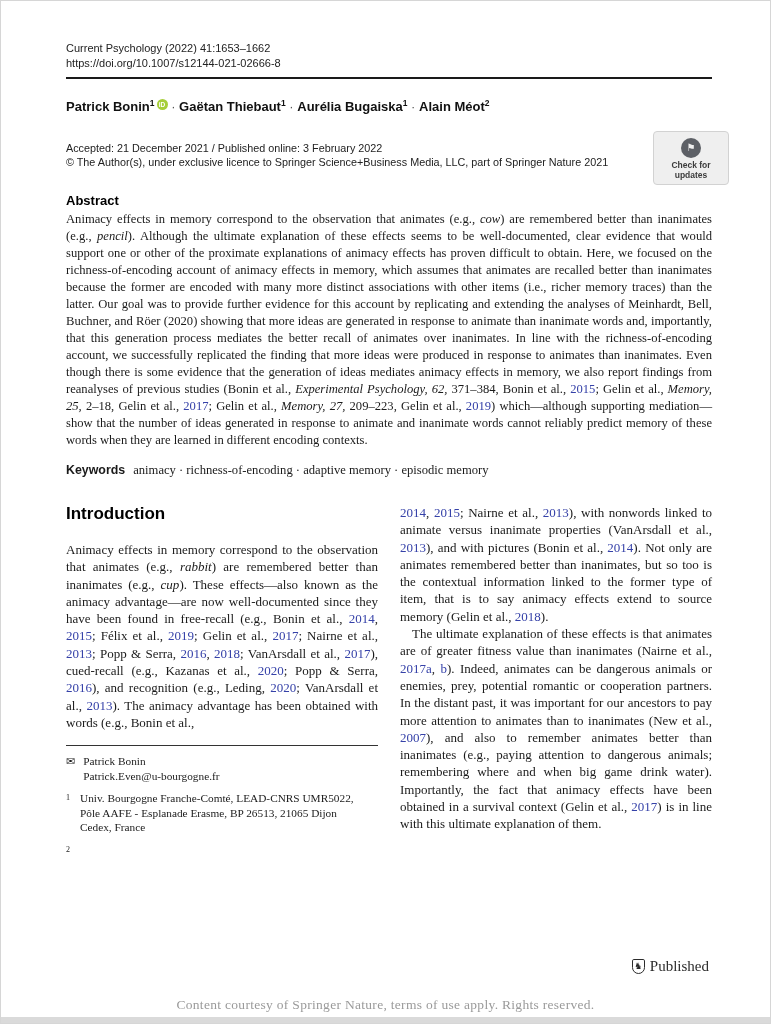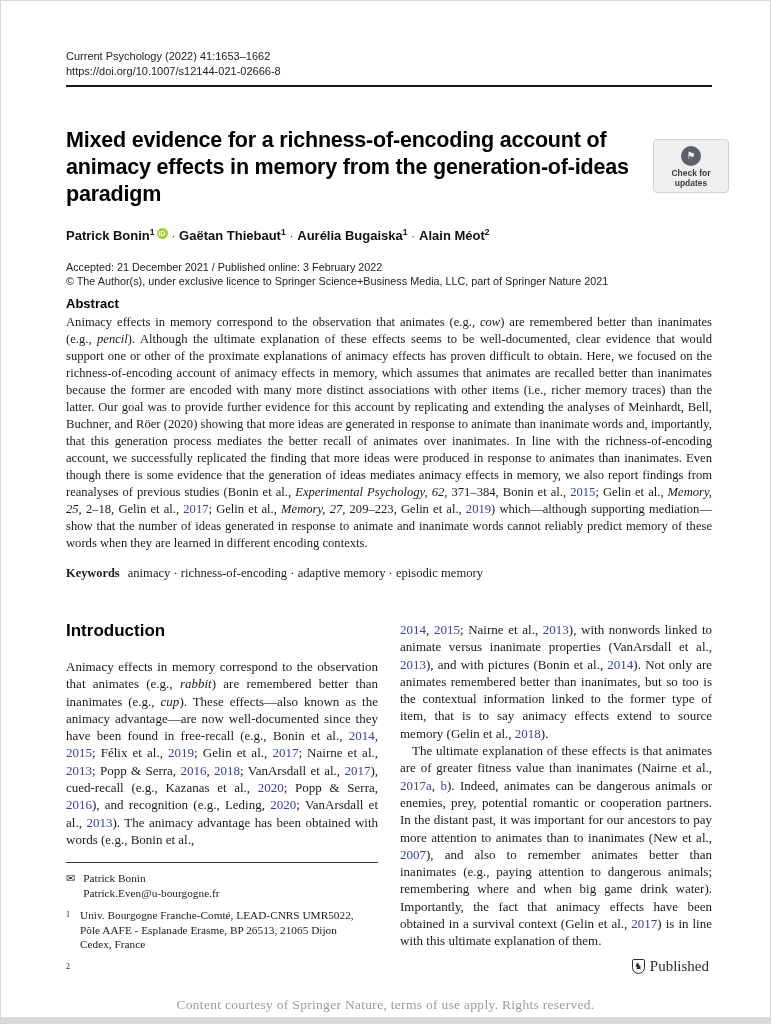--- a/index.html
+++ b/index.html
@@ -13,21 +13,21 @@
     width:771px;height:1024px;
     margin:0 auto;
     background:#ffffff;
     border:1px solid #d6d6d6;
     overflow:hidden;
     font-family:"Liberation Serif",serif;
     color:#1a1a1a;
   }
   .content{
     position:absolute;
-    left:65px;top:12px;width:646px;
+    left:65px;top:4px;width:646px;
   }
   
   .jheader{margin-top:36px;font-family:"Liberation Sans",sans-serif;font-size:11px;line-height:14.5px;color:#222;}
   .rule{margin-top:7px;border-top:2px solid #1a1a1a;width:100%;}
   
   .badge{
     position:absolute;right:-17px;top:52px;
     width:76px;padding:5px 2px 4px 2px;
     background:#efefef;border:1px solid #d2d2d2;border-radius:4px;
     text-align:center;
@@ -53,30 +53,30 @@
     font-size:13px;font-weight:700;color:#111;
   }
   .authors .sep{font-weight:400;color:#555;}
   .sup{vertical-align:super;font-size:8.5px;line-height:0;}
   .orcid{
     display:inline-block;width:11px;height:11px;border-radius:50%;
     background:var(--orcid-color);color:#fff;
     font-family:"Liberation Sans",sans-serif;font-size:6.5px;font-weight:700;
     line-height:11px;text-align:center;vertical-align:4px;margin-left:2px;
   }
-  .meta{margin-top:18px;font-family:"Liberation Sans",sans-serif;font-size:10.8px;line-height:13.5px;color:#222;}
+  .meta{margin-top:28px;font-family:"Liberation Sans",sans-serif;font-size:10.8px;line-height:13.5px;color:#222;}
   
-  .abs-head{margin-top:8px;font-family:"Liberation Sans",sans-serif;font-size:13px;font-weight:700;color:#000;}
+  .abs-head{margin-top:24px;font-family:"Liberation Sans",sans-serif;font-size:13px;font-weight:700;color:#000;}
   .abs-body{
     margin-top:3px;font-size:12.6px;line-height:17px;text-align:justify;color:#1a1a1a;
   }
   .keywords{margin-top:14px;font-size:12.6px;}
-  .kw-label{font-family:Liberation Serif, serif;font-weight:700;font-size:12.4px;margin-right:8px;}
+  .kw-label{font-family:Liberation Sans, sans-serif;font-weight:700;font-size:12.4px;margin-right:8px;}
   
-  .cols{display:flex;gap:22px;margin-top:40px;}
+  .cols{display:flex;gap:22px;margin-top:26px;}
   .col{width:312px;}
   .intro-head{font-family:"Liberation Sans",sans-serif;font-size:17px;font-weight:700;color:#000;}
   .para{font-size:13px;line-height:17.3px;text-align:justify;color:#1a1a1a;}
   .col-left .para{margin-top:17px;}
   .indent{text-indent:12px;}
   .link{color:var(--link-color);}
   .it{font-style:italic;}
   
   .fnblock{margin-top:14px;}
   .fnrule{border-top:1px solid #333;width:100%;}
@@ -121,21 +121,20 @@
     <div style="position:relative;">
       <div class="badge">
         <span class="circ">⚑</span>
         <div class="btxt">
           <div>Check for</div>
           <div>updates</div>
         </div>
       </div>
     </div>
 
-    <h1 class="title">Mixed evidence for a richness-of-encoding account of animacy effects in memory from the generation-of-ideas paradigm</h1>
 
     <div class="authors"><span class="an">Patrick Bonin</span><span class="sup">1</span><span class="orcid">iD</span><span class="sep"> · </span><span class="an">Gaëtan Thiebaut</span><span class="sup">1</span><span class="sep"> · </span><span class="an">Aurélia Bugaiska</span><span class="sup">1</span><span class="sep"> · </span><span class="an">Alain Méot</span><span class="sup">2</span></div>
 
     <div class="meta">
       <div>Accepted: 21 December 2021 / Published online: 3 February 2022</div>
       <div>© The Author(s), under exclusive licence to Springer Science+Business Media, LLC, part of Springer Nature 2021</div>
     </div>
 
     <div class="abs-head">Abstract</div>
     <p class="abs-body"><span>Animacy effects in memory correspond to the observation that animates (e.g., </span><span class="it">cow</span><span>) are remembered better than inanimates (e.g., </span><span class="it">pencil</span><span>). Although the ultimate explanation of these effects seems to be well-documented, clear evidence that would support one or other of the proximate explanations of animacy effects has proven difficult to obtain. Here, we focused on the richness-of-encoding account of animacy effects in memory, which assumes that animates are recalled better than inanimates because the former are encoded with many more distinct associations with other items (i.e., richer memory traces) than the latter. Our goal was to provide further evidence for this account by replicating and extending the analyses of Meinhardt, Bell, Buchner, and Röer (2020) showing that more ideas are generated in response to animate than inanimate words and, importantly, that this generation process mediates the better recall of animates over inanimates. In line with the richness-of-encoding account, we successfully replicated the finding that more ideas were produced in response to animates than inanimates. Even though there is some evidence that the generation of ideas mediates animacy effects in memory, we also report findings from reanalyses of previous studies (Bonin et al., </span><span class="it">Experimental Psychology, 62,</span><span> 371–384, Bonin et al., </span><span class="link">2015</span><span>; Gelin et al., </span><span class="it">Memory, 25,</span><span> 2–18, Gelin et al., </span><span class="link">2017</span><span>; Gelin et al., </span><span class="it">Memory, 27,</span><span> 209–223, Gelin et al., </span><span class="link">2019</span><span>) which—although supporting mediation—show that the number of ideas generated in response to animate and inanimate words cannot reliably predict memory of these words when they are learned in different encoding contexts.</span></p>

